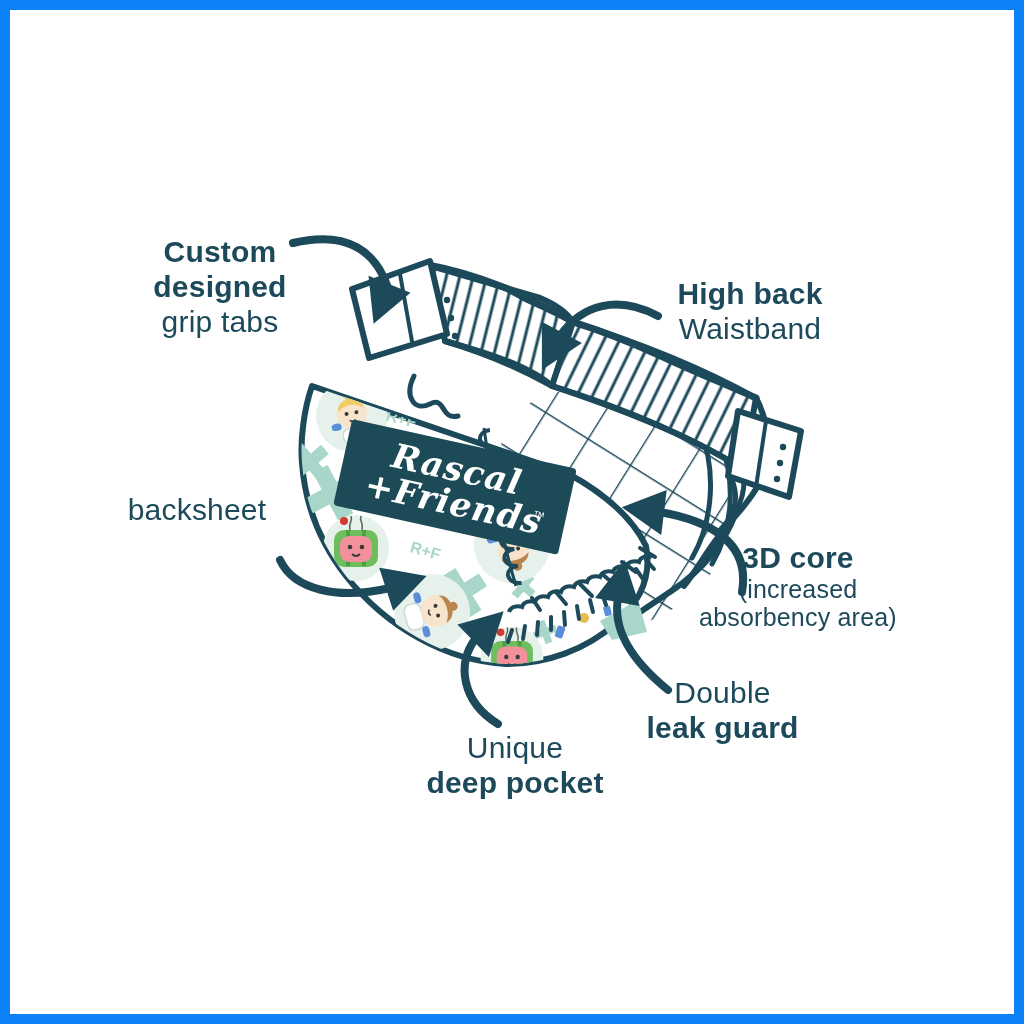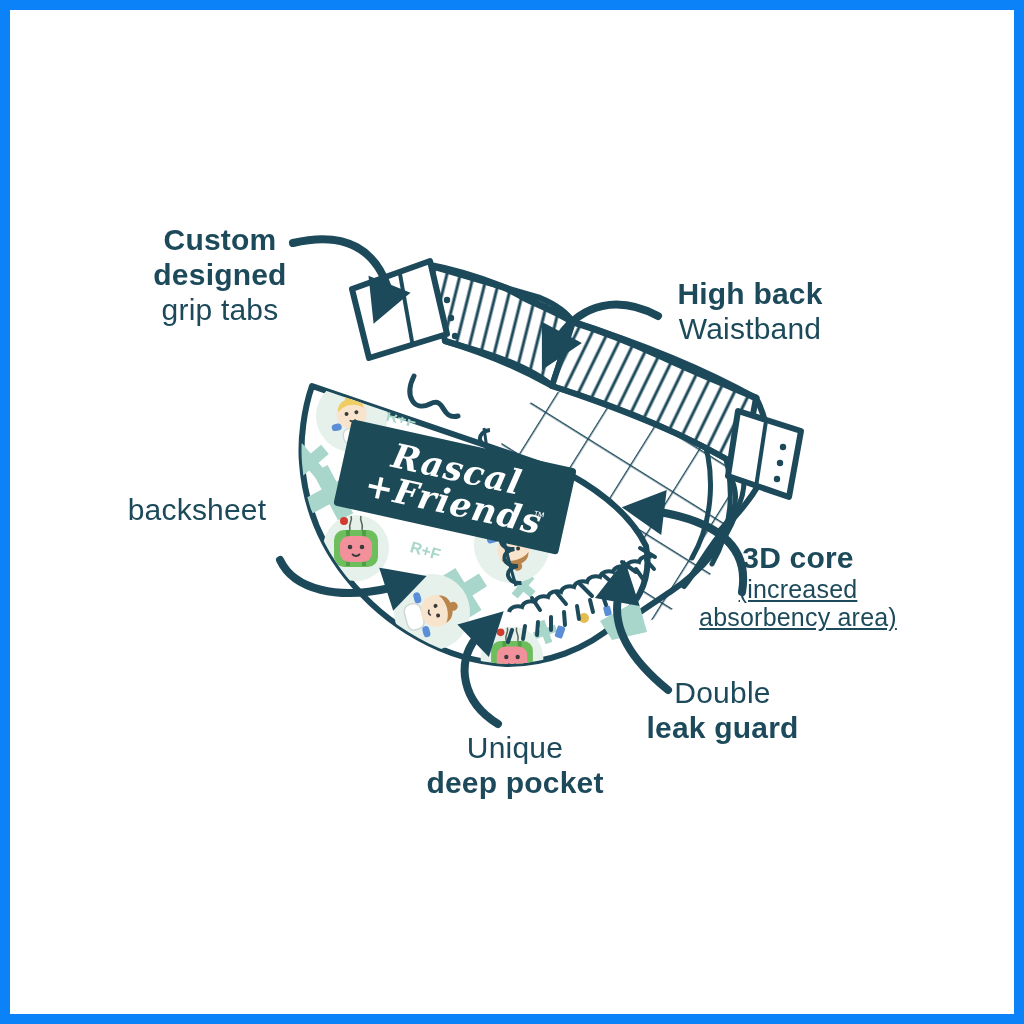--- a/index.html
+++ b/index.html
@@ -9,22 +9,22 @@
   .callout{
     position:absolute;z-index:10;
     color:#1d4a5b;
     font-family:"Liberation Sans",sans-serif;
     text-align:center;
     font-size:30px;line-height:35px;letter-spacing:0.2px;
   }
   .callout span{display:block;}
   .callout .b{font-weight:700;}
   .callout .r{font-weight:400;}
-  .callout .sm{font-size:25px;line-height:28px;text-decoration:underline;}
-  #callout-grip-tabs{left:90px;top:222px;width:260px;}
+  .callout .sm{font-size:25px;line-height:28px;}
+  #callout-grip-tabs{left:90px;top:234px;width:260px;}
   #callout-high-back{left:620px;top:276px;width:260px;}
   #callout-breathable{left:67px;top:492px;width:260px;}
   #callout-core{left:672px;top:540px;width:252px;}
   #callout-leak-guard{left:600px;top:675px;width:245px;}
   #callout-deep-pocket{left:390px;top:730px;width:250px;}
 </style>
 </head>
 <body>
 
 <div id="stage">

